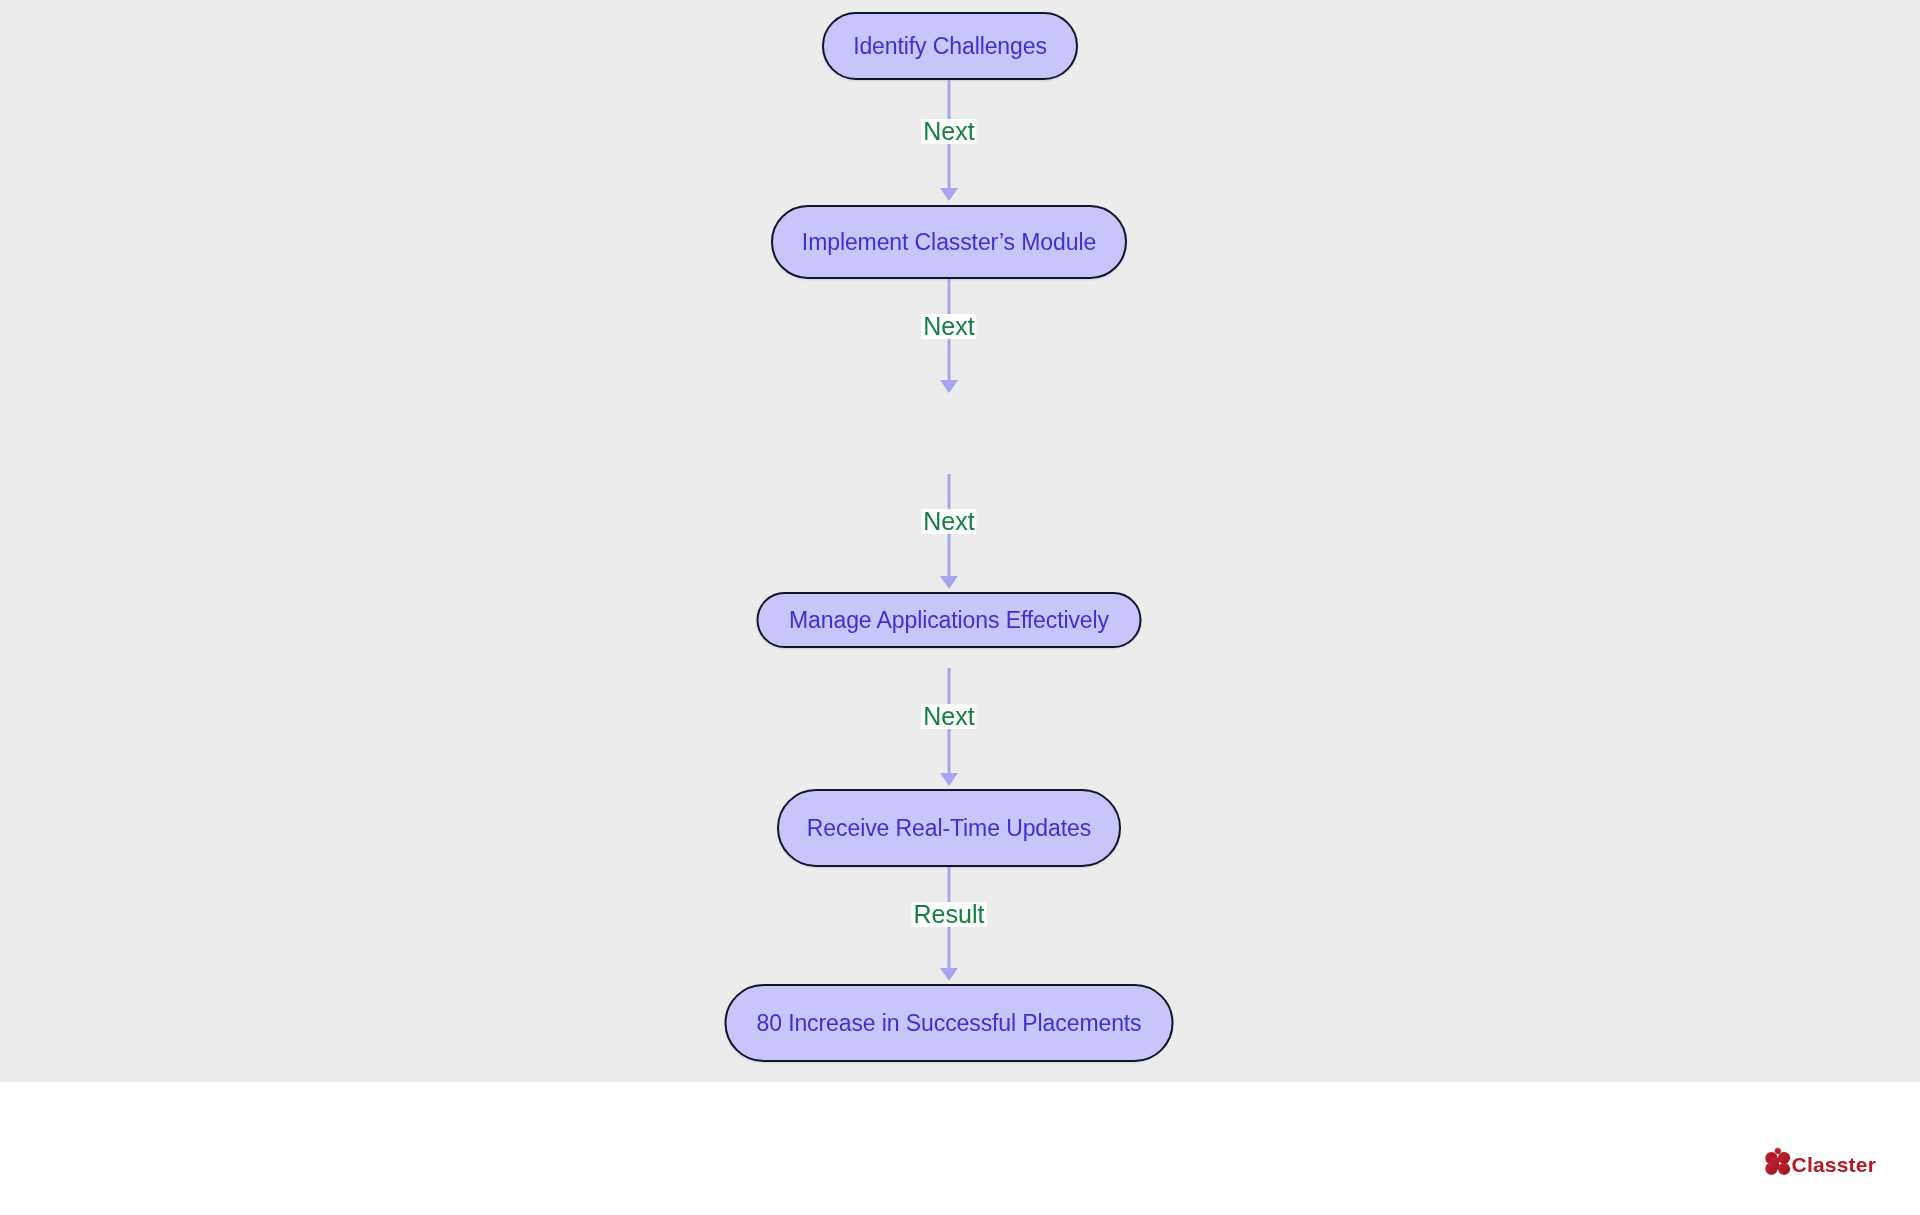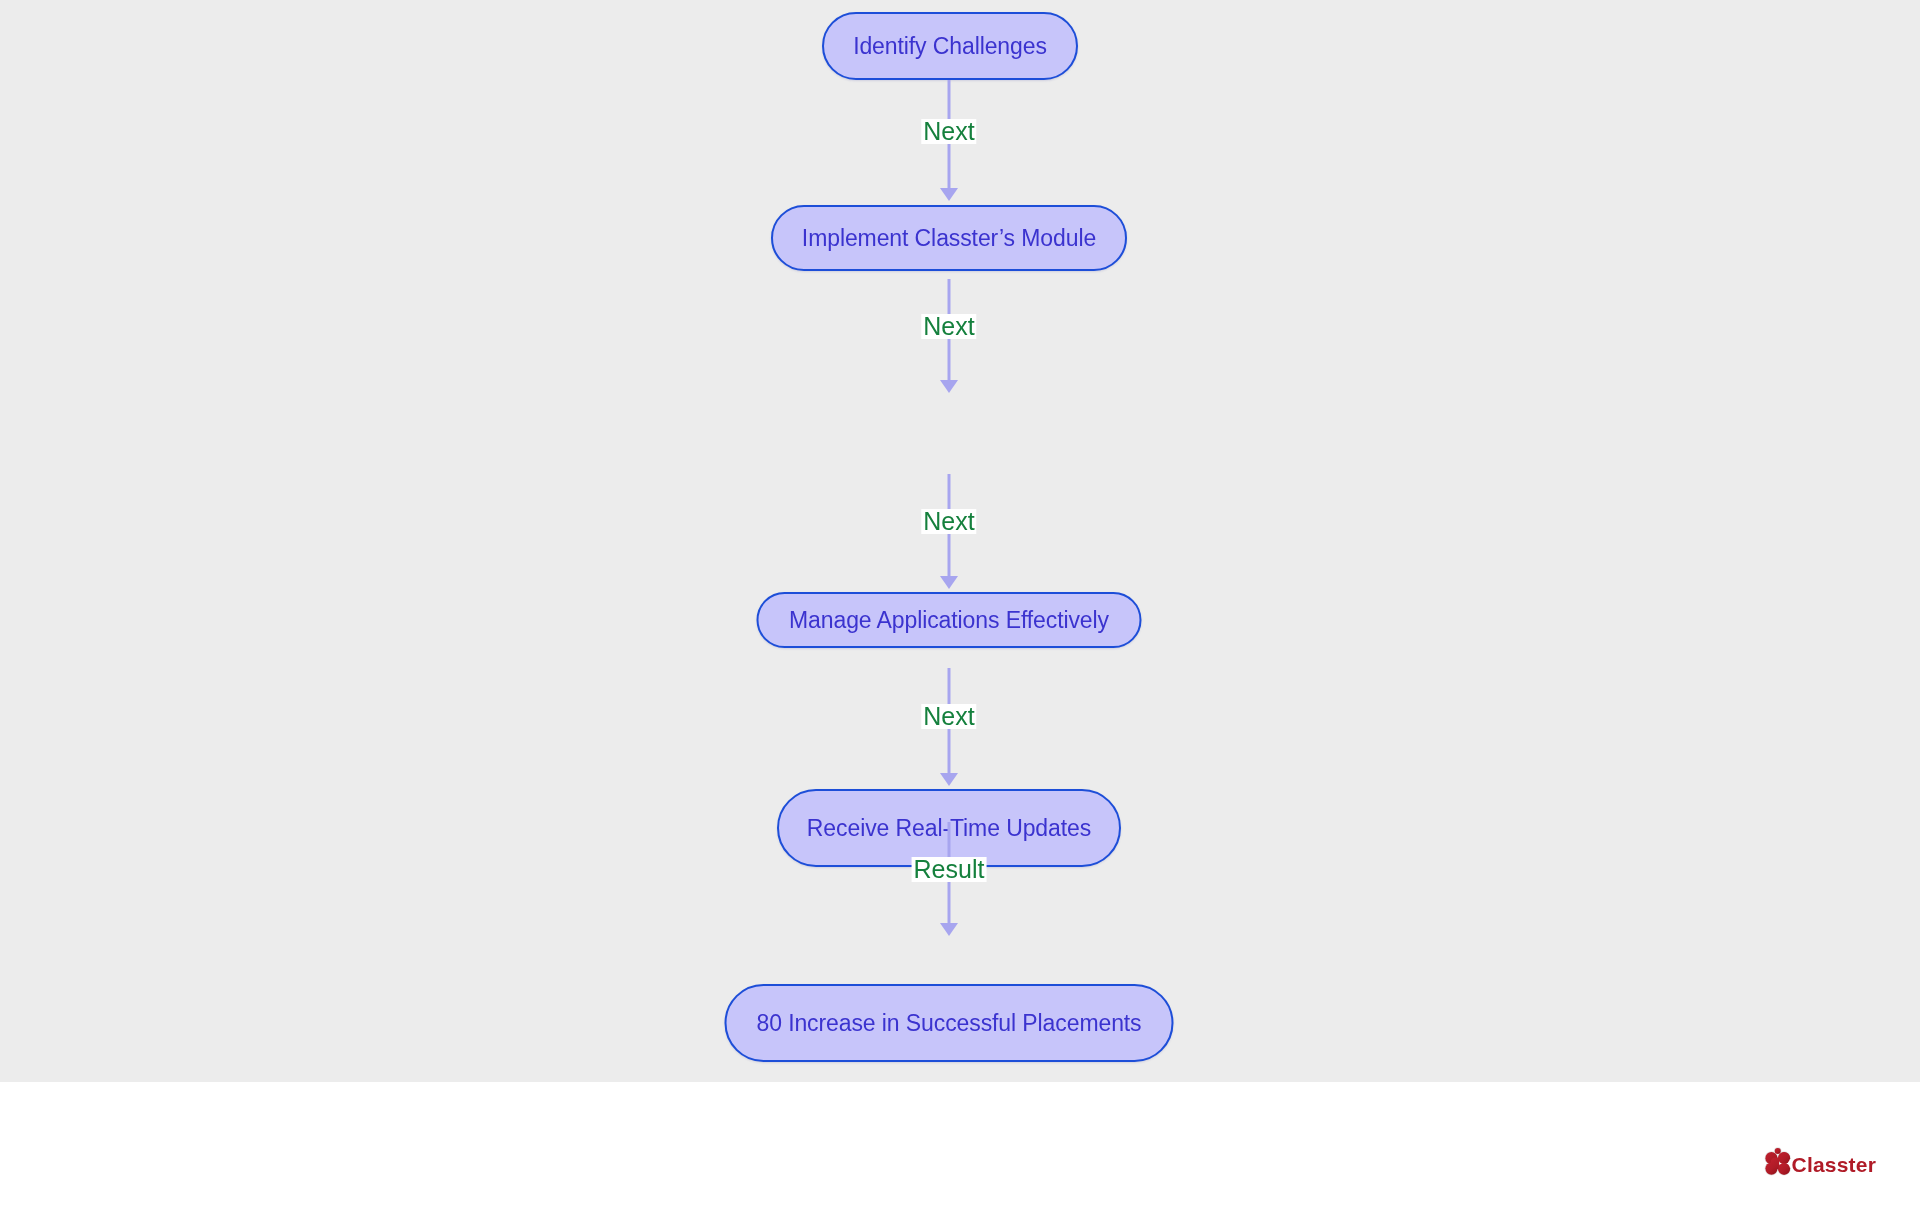--- a/index.html
+++ b/index.html
@@ -41,38 +41,38 @@
   
   .node {
     position: absolute;
     left: 50%;
     transform: translateX(-50%);
     box-sizing: border-box;
     display: flex;
     align-items: center;
     justify-content: center;
     background: #c7c5fa;
-    border: 2px solid #1d4ed8;
+    border: 2px solid #0f172a;
     border-radius: 999px;
     color: #3b33cf;
     font-family: "Liberation Sans", sans-serif;
     font-weight: 400;
     letter-spacing: -0.1px;
     white-space: nowrap;
     box-shadow: 0 1px 2px rgba(90, 88, 170, 0.18);
   }
 
   .node-label {
     padding: 0 4px;
     line-height: 1;
   }
 
   
   #node-0 { top: 12px;  height: 68px;  width: 256px; margin-left: -10px; font-size: 23px; }
-  #node-1 { top: 205px; height: 66px;  width: 356px; margin-left: -11px; font-size: 23px; }
+  #node-1 { top: 205px; height: 74px;  width: 356px; margin-left: -11px; font-size: 23px; }
   #node-2 { top: 396px; height: 78px;  width: 510px; margin-left: -10px; font-size: 23px; }
   #node-3 { top: 592px; height: 56px;  width: 385px; margin-left: -11px; font-size: 23px; }
   #node-4 { top: 789px; height: 78px;  width: 344px; margin-left: -11px; font-size: 23px; }
   #node-5 { top: 984px; height: 78px;  width: 449px; margin-left: -11px; font-size: 23px; }
 
   
   .edge {
     position: absolute;
     left: 50%;
     transform: translateX(-50%);
@@ -127,21 +127,21 @@
   #edge-2 .edge-head { top: 102px; }
   #edge-2 .edge-label { top: 35px; }
 
   
   #edge-3 { top: 668px; height: 121px; }
   #edge-3 .edge-line { top: 0;  height: 107px; }
   #edge-3 .edge-head { top: 105px; }
   #edge-3 .edge-label { top: 36px; }
 
   
-  #edge-4 { top: 822px; height: 117px; text-decoration: underline; }
+  #edge-4 { top: 867px; height: 117px; text-decoration: underline; }
   #edge-4 .edge-line { top: 0;  height: 103px; }
   #edge-4 .edge-head { top: 101px; }
   #edge-4 .edge-label { top: 35px; }
 
   
   #brand {
     position: absolute;
     right: 44px;
     bottom: 22px;
     width: 112px;

